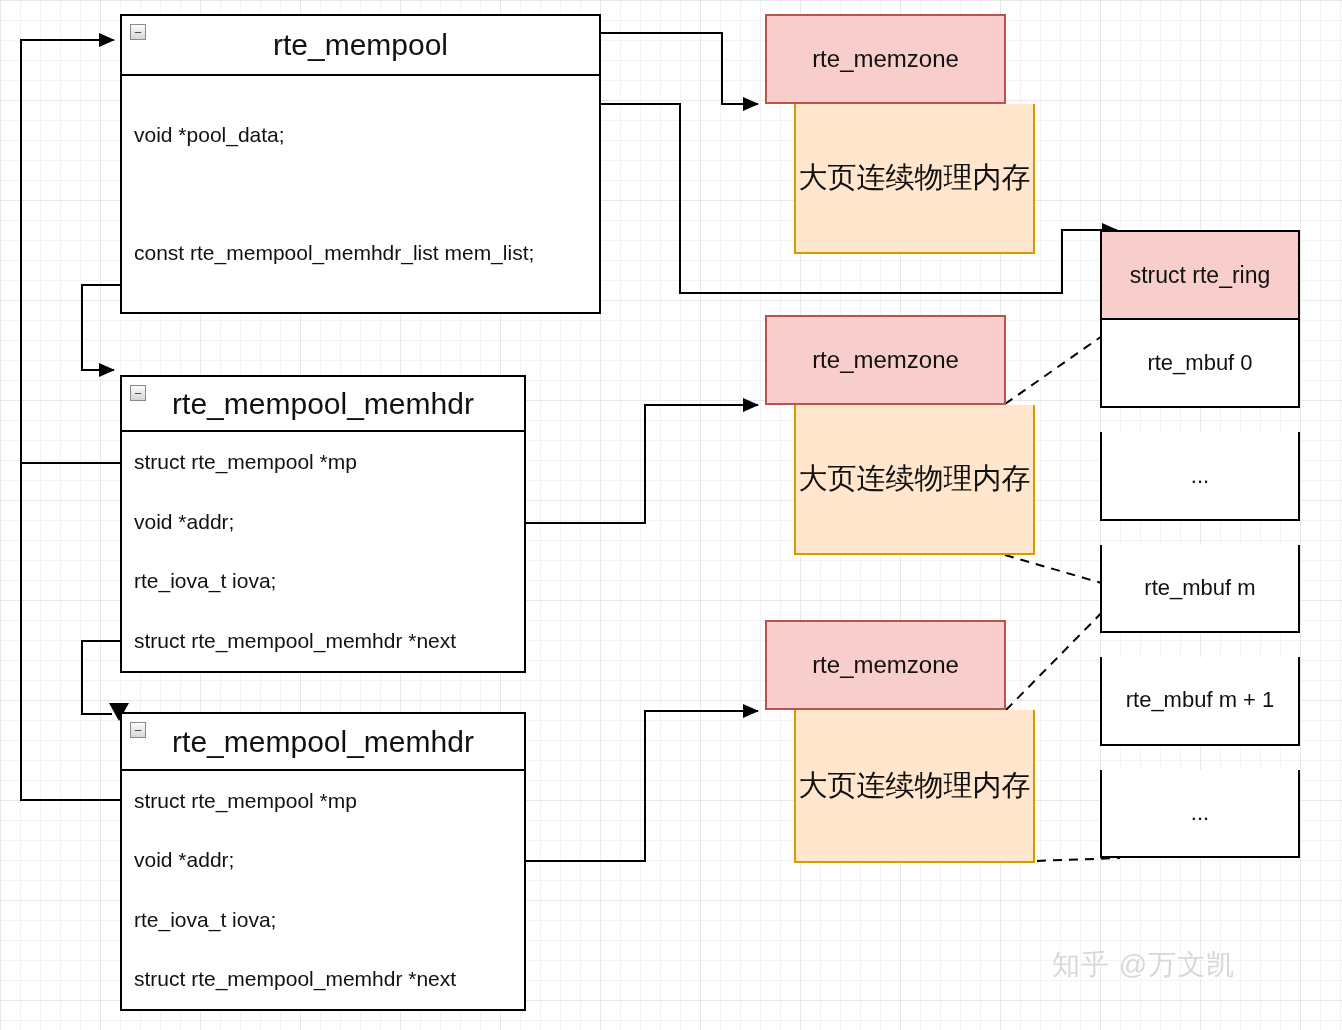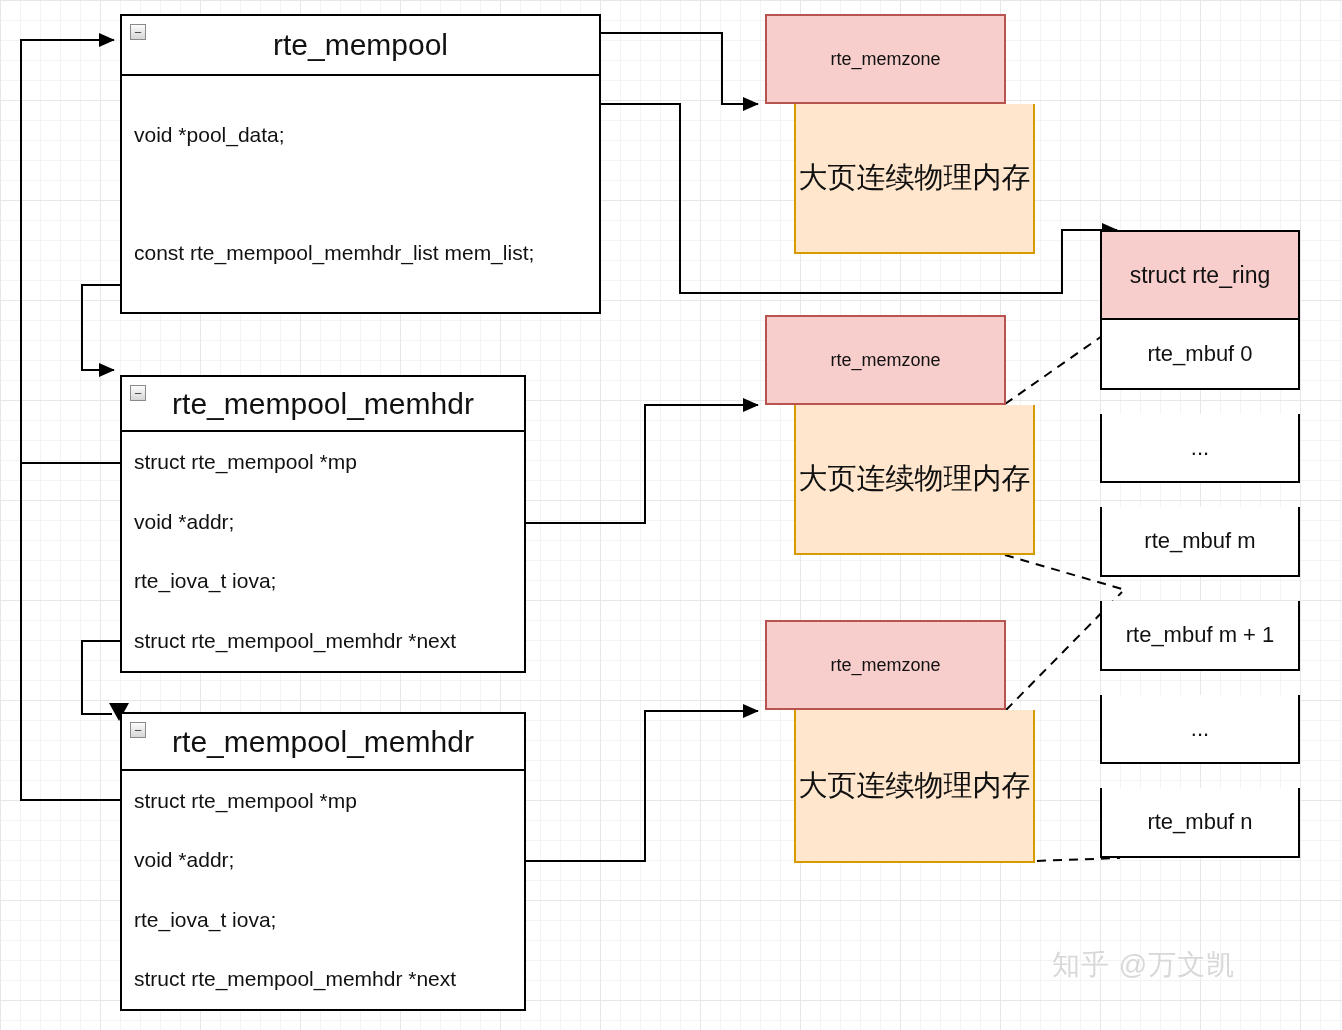--- a/index.html
+++ b/index.html
@@ -21,21 +21,21 @@
                    border-bottom:2px solid #000; box-sizing:border-box; }
   .struct-title { font-size:30px; }
   .collapse-btn { position:absolute; left:8px; top:8px; width:16px; height:16px;
                   background:linear-gradient(#fcfcfc,#d6d6d6); border:1px solid #8a8a8a;
                   display:flex; align-items:center; justify-content:center;
                   font-size:13px; line-height:1; color:#444; box-sizing:border-box; }
   .struct-fields { display:flex; flex-direction:column; }
   .field { flex:1; display:flex; align-items:center; padding-left:12px; font-size:21px; }
 
   .mz-header { position:absolute; box-sizing:border-box; background:#f8cecc; border:2px solid #b85450;
-               display:flex; align-items:center; justify-content:center; font-size:18px; }
+               display:flex; align-items:center; justify-content:center; font-size:24px; }
   .mz-body   { position:absolute; box-sizing:border-box; background:#ffe6cc; border:2px solid #d79b00;
                border-top:none; display:flex; align-items:center; justify-content:center; font-size:29px;margin-left:29px; }
 
   .ring { position:absolute; left:1100px; top:230px; width:200px; height:628px; box-sizing:border-box; }
   .ring-header { height:90px; box-sizing:border-box; background:#f8cecc; border:2px solid #000;
                  display:flex; align-items:center; justify-content:center; font-size:23px; }
   .ring-cells { height:538px; display:flex; flex-direction:column;gap:24px; }
   .ring-cell { flex:1; box-sizing:border-box; background:#fff; border:2px solid #000; border-top:none;
                display:flex; align-items:center; justify-content:center; font-size:22px; }
 
@@ -137,19 +137,18 @@
   <div class="ring">
     <div class="ring-header">
       <span>struct rte_ring</span>
     </div>
     <div class="ring-cells">
       <div class="ring-cell">rte_mbuf 0</div>
       <div class="ring-cell">...</div>
       <div class="ring-cell">rte_mbuf m</div>
       <div class="ring-cell">rte_mbuf m + 1</div>
       <div class="ring-cell">...</div>
-      <div class="ring-cell">rte_mbuf n</div>
     </div>
   </div>
 
   <div class="watermark">知乎 @万文凯</div>
 
 </div>
 
 </body></html>

